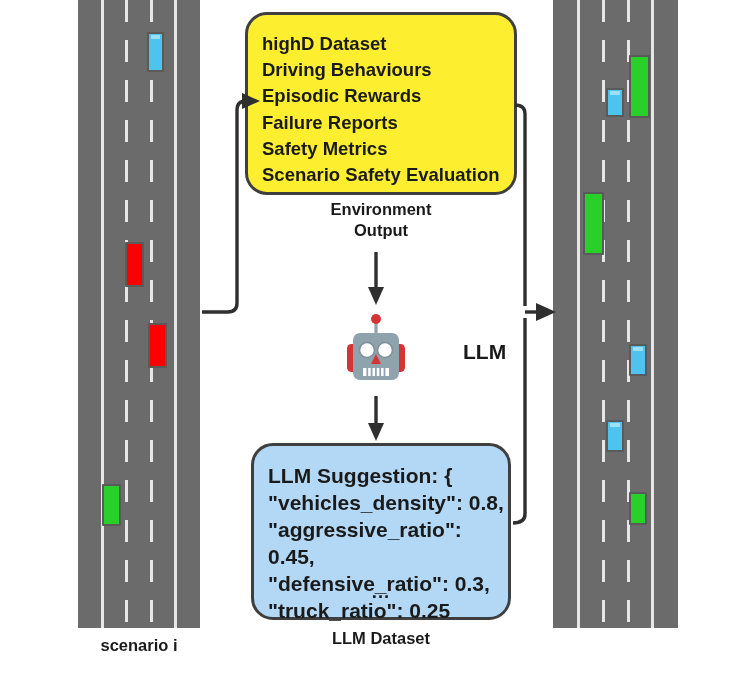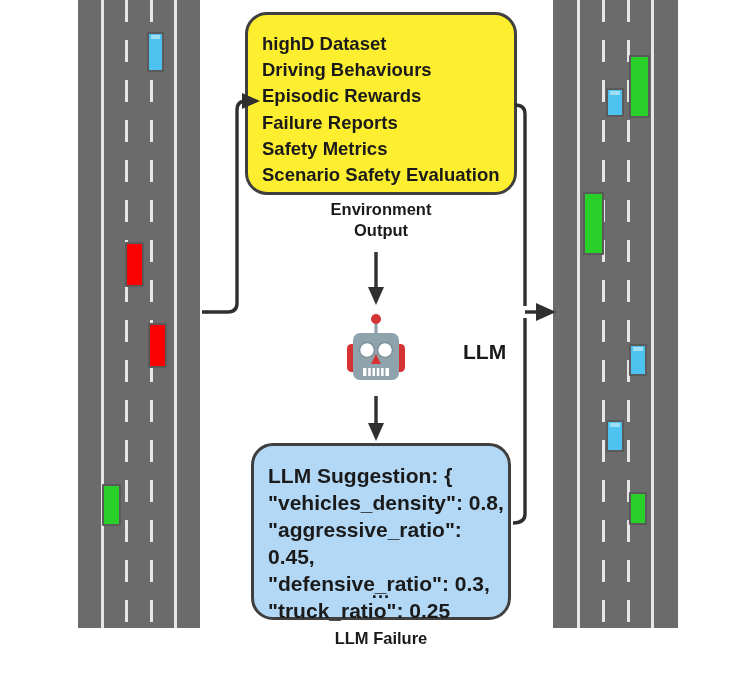--- a/index.html
+++ b/index.html
@@ -145,20 +145,21 @@
     <div class="road-line-solid" style="left:96px;"></div>
 
     <div class="vehicle car-blue" style="left:69px; top:32px; width:17px; height:40px;">
       <div class="windshield"></div>
     </div>
     <div class="vehicle car-red" style="left:47px; top:242px; width:19px; height:45px;"></div>
     <div class="vehicle car-red" style="left:70px; top:323px; width:19px; height:45px;"></div>
     <div class="vehicle car-green" style="left:24px; top:484px; width:19px; height:42px;"></div>
   </div>
 
+  <div class="caption" style="left:78px; top:635px; width:122px;">scenario i</div>
 
   <div class="road" id="road-right" style="left:553px; top:0px; width:125px; height:628px;">
     <div class="road-line-solid" style="left:24px;"></div>
     <div class="road-line-dashed" style="left:49px;"></div>
     <div class="road-line-dashed" style="left:74px;"></div>
     <div class="road-line-solid" style="left:98px;"></div>
 
     <div class="vehicle car-green" style="left:76px; top:55px; width:21px; height:63px;"></div>
     <div class="vehicle car-blue" style="left:53px; top:88px; width:18px; height:29px;">
       <div class="windshield"></div>
@@ -186,21 +187,21 @@
 Output</div>
 
   <div class="rbox blue" id="llm-box" style="left:251px; top:443px; width:260px; height:177px;">
     <div class="rbox-text" id="llm-box-text">LLM Suggestion: {
 "vehicles_density": 0.8,
 "aggressive_ratio": 0.45,
 "defensive_ratio": 0.3,
 "truck_ratio": 0.25</div>
     <div id="llm-box-ellipsis">...</div>
   </div>
-  <div class="caption" style="left:251px; top:628px; width:260px;">LLM Failure</div>
+  <div class="caption" style="left:251px; top:628px; width:260px;">LLM Dataset</div>
 
   <svg id="robot" style="left:335px; top:308px;" width="82" height="82" viewBox="0 0 82 82">
 
     <line x1="41" y1="14" x2="41" y2="25" stroke="#8FA3AD" stroke-width="3.2"></line>
     <circle cx="41" cy="11" r="5" fill="#D43434"></circle>
 
     <rect x="12" y="36" width="11" height="28" rx="4.5" fill="#D43434"></rect>
     <rect x="59" y="36" width="11" height="28" rx="4.5" fill="#D43434"></rect>
 
     <rect x="18" y="25" width="46" height="47" rx="7" fill="#8FA3AD"></rect>

